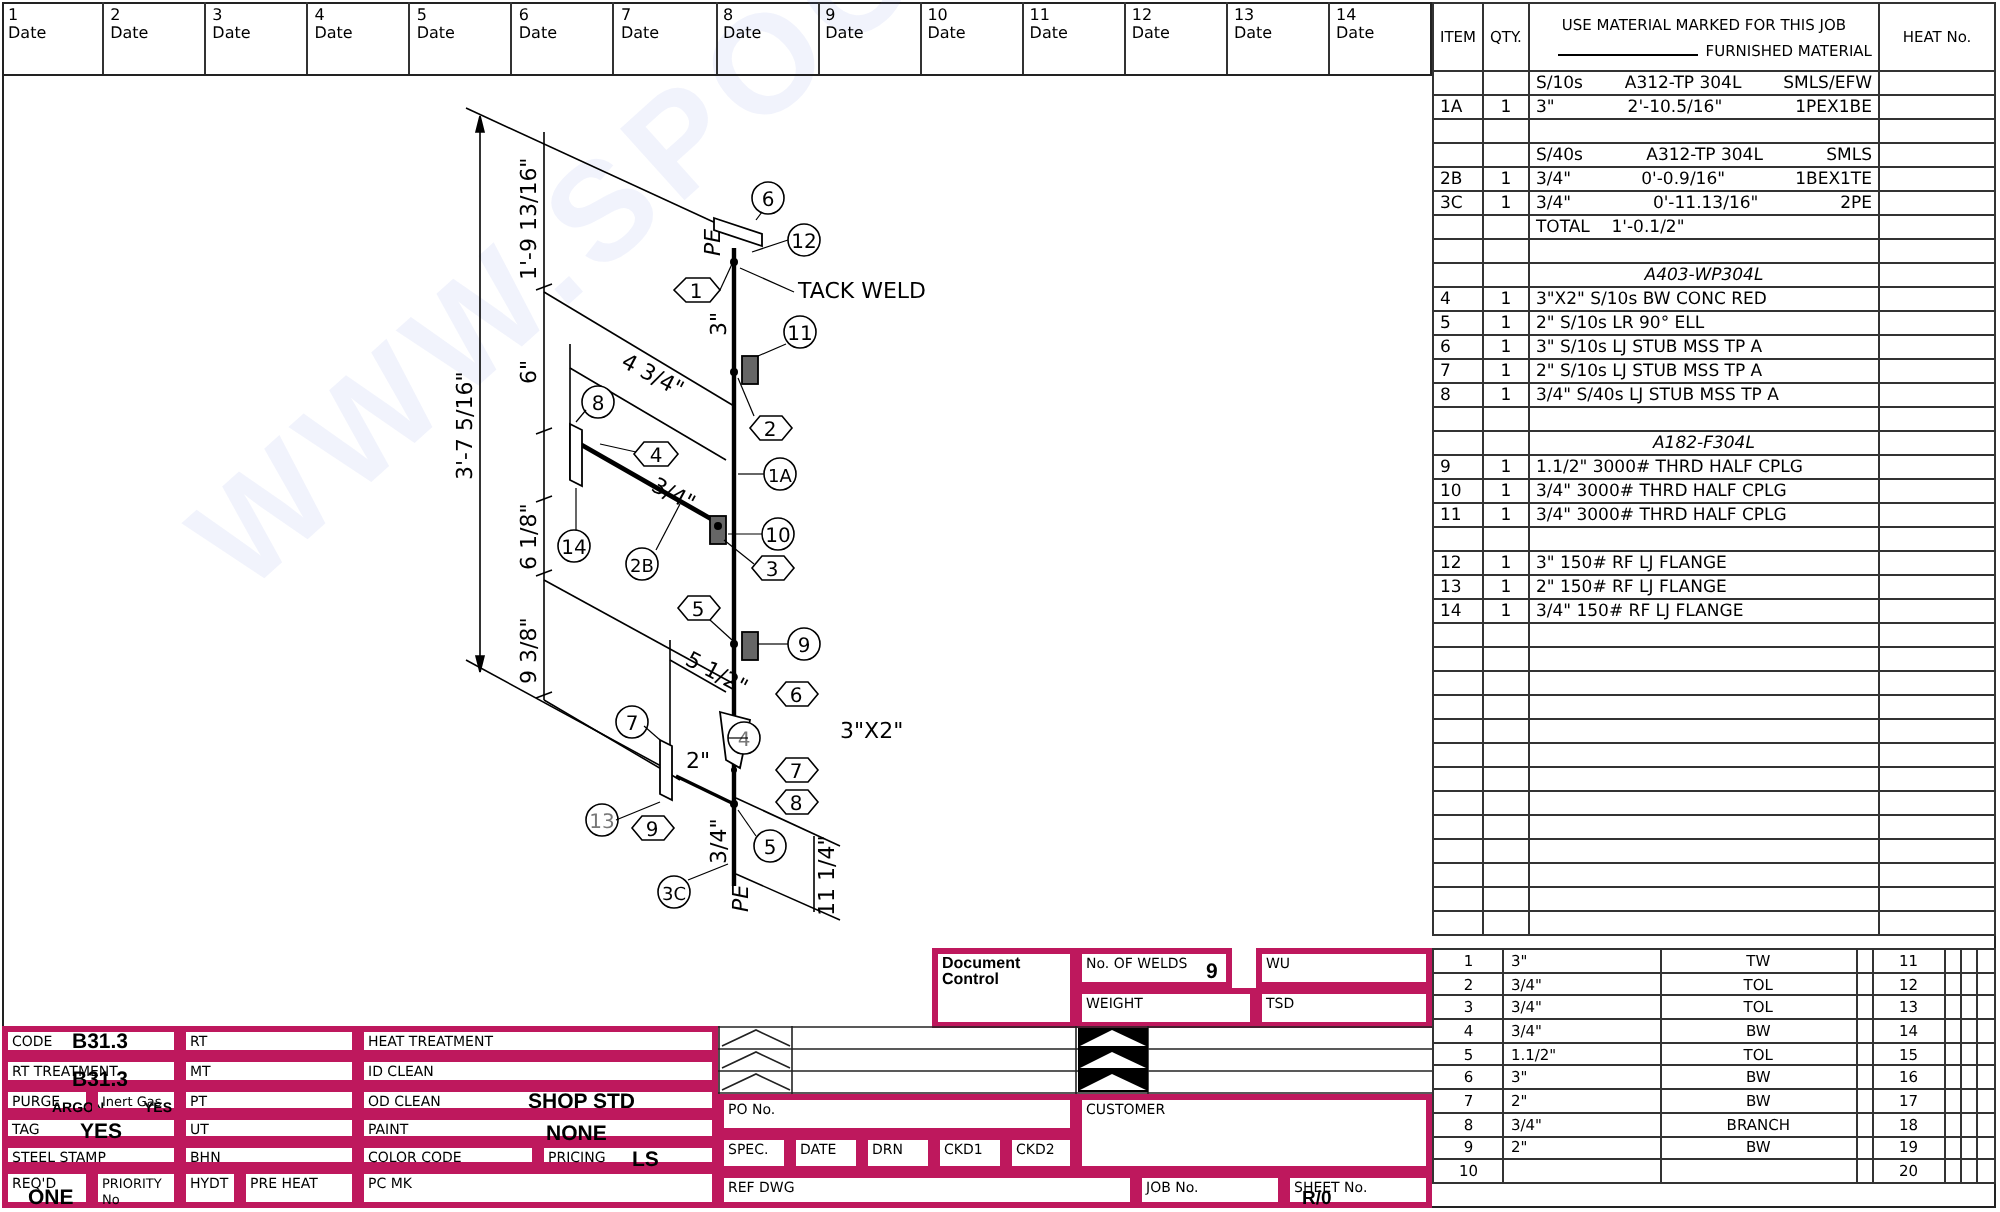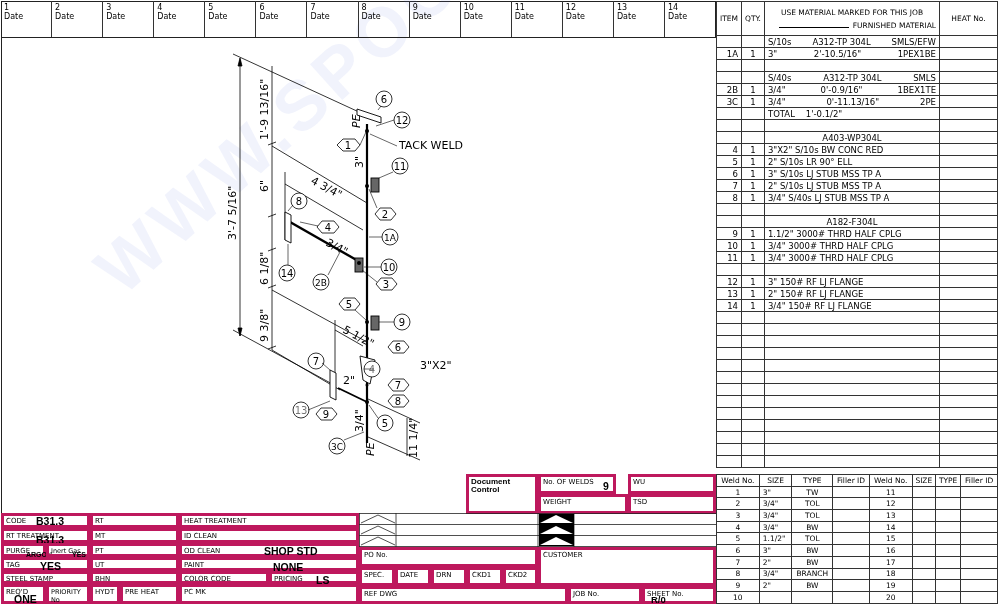--- a/index.html
+++ b/index.html
@@ -10,24 +10,24 @@
 
   
   .dates { position: absolute; left: 1px; top: 1px; width: 715px; height: 37px; display: flex; border-bottom: 1.5px solid #222; }
   .date-cell { flex: 1; border-right: 1px solid #333; font-size: 8px; line-height: 9px; padding: 2px 3px; }
   .date-cell:last-child { border-right: 1.5px solid #222; }
 
   
   .bom { position: absolute; left: 716px; top: 1px; width: 282px; border-collapse: collapse; font-size: 8.5px; }
   .bom td, .bom th { border: 1px solid #333; padding: 0 3px; height: 12px; white-space: nowrap; }
   .bom th { font-weight: normal; font-size: 7.5px; height: 34px; }
-  .bom .c-item { width: 22px; text-align: right; margin-left: 12px; }
+  .bom .c-item { width: 22px; text-align: left; margin-left: 12px; }
   .bom .c-qty { width: 20px; text-align: center; }
   .bom .c-heat { width: 58px; }
-  .bom .center { text-align: center; }
+  .bom .center { text-align: center; font-style: italic; }
   .split { display: flex; justify-content: space-between; gap: 18px; }
 
   
   .weld { position: absolute; left: 716px; top: 474px; width: 282px; border-collapse: collapse; font-size: 7.5px; }
   .weld td, .weld th { border: 1px solid #333; height: 11.7px; text-align: center; padding: 0 1px; white-space: nowrap; }
   .weld th { font-weight: normal; }
   .weld td.sz { text-align: left; padding-left: 3px; }
 
   
   .tb { position: absolute; border: 3px solid #be185d; font-size: 7px; padding: 1px 2px; line-height: 8px; }
@@ -563,30 +563,20 @@
         <td></td>
         <td></td>
         <td></td>
         <td></td>
       </tr>
 </tbody>
   </table>
 
 <table class="weld">
   <tbody>
-      <tr>
-    <th>Weld No.</th>
-        <th>SIZE</th>
-        <th>TYPE</th>
-        <th>Filler ID</th>
-    <th>Weld No.</th>
-        <th>SIZE</th>
-        <th>TYPE</th>
-        <th>Filler ID</th>
-  </tr>
   <tr>
         <td>1</td>
         <td class="sz">3"</td>
         <td>TW</td>
         <td></td>
         <td>11</td>
         <td></td>
         <td></td>
         <td></td>
       </tr>

